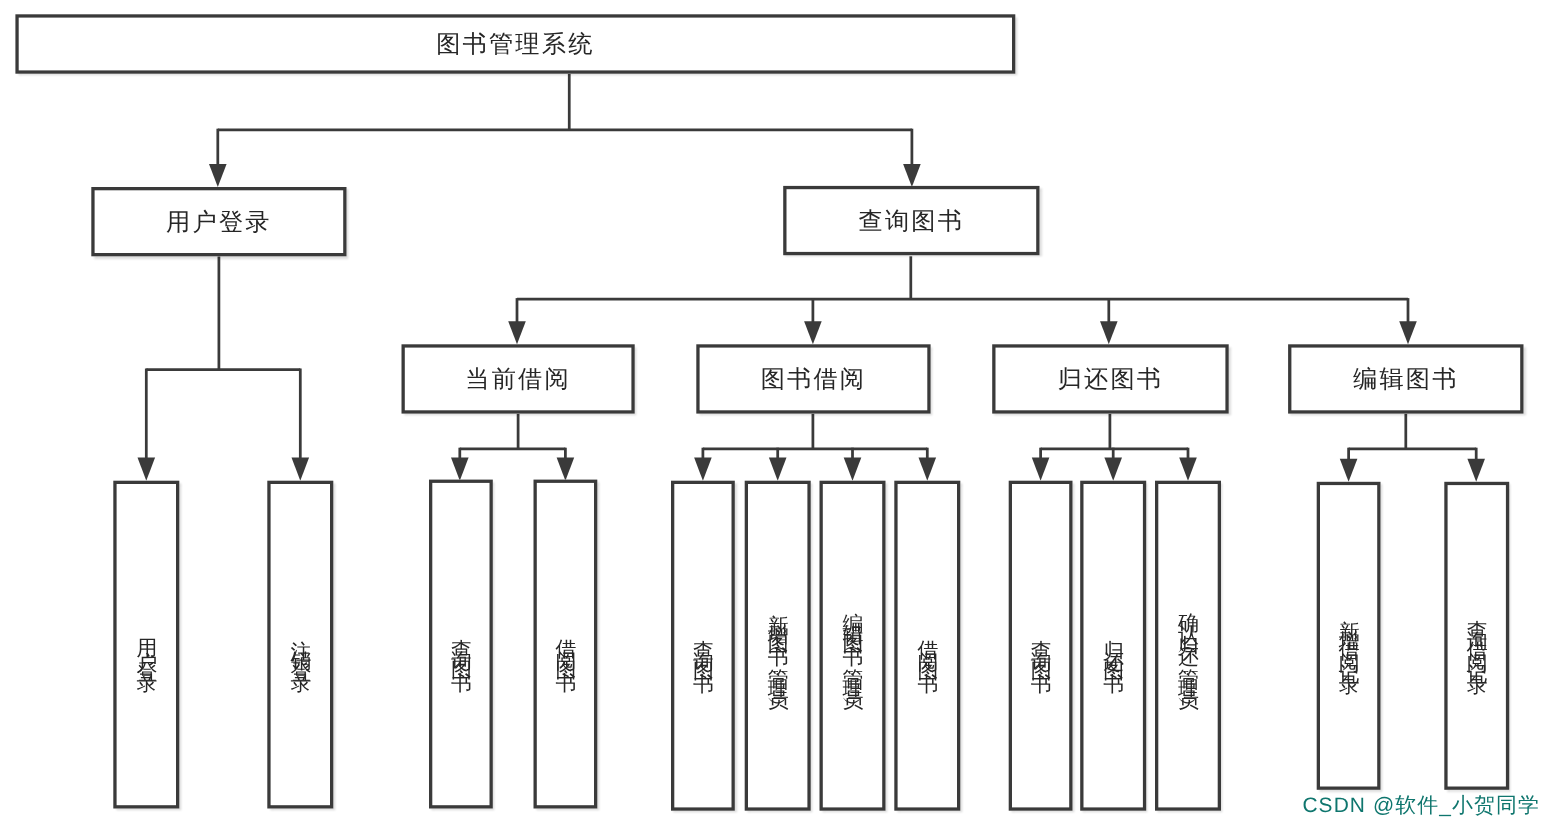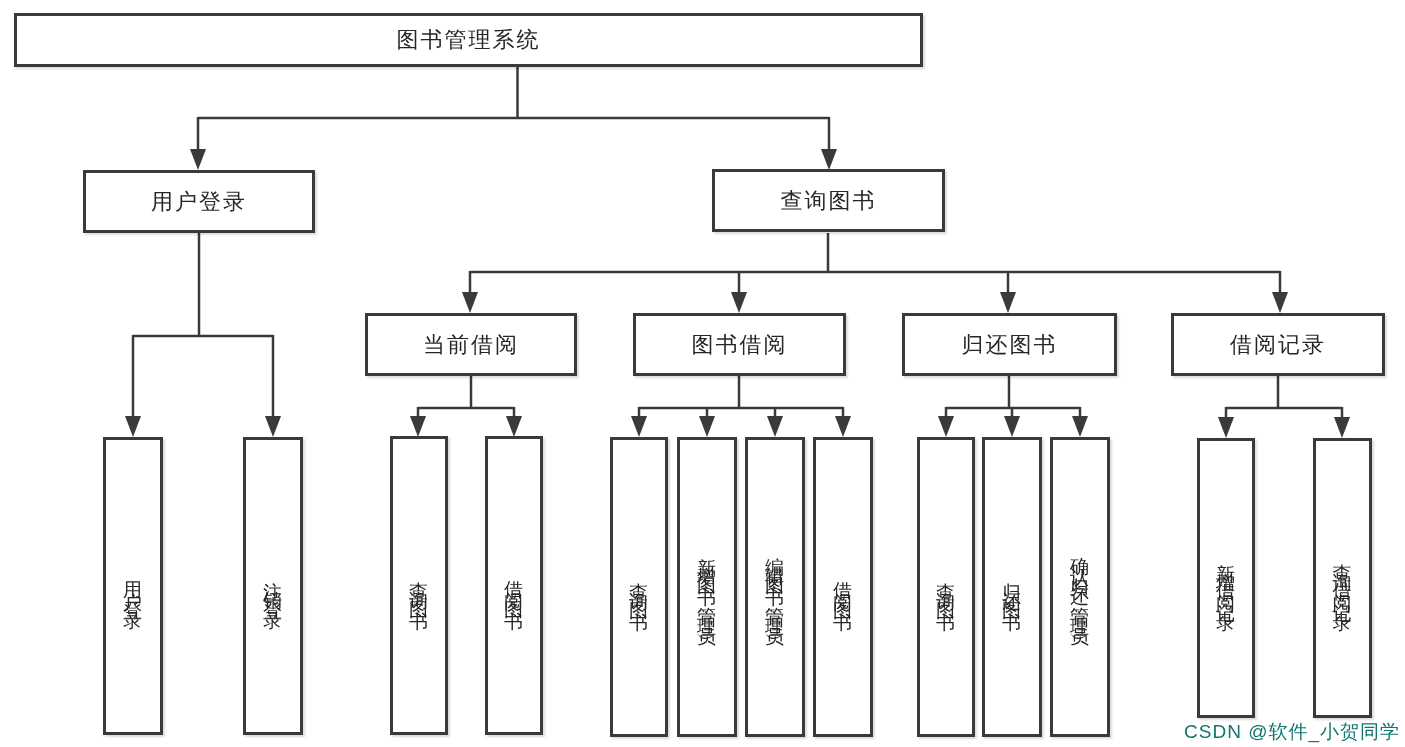--- a/index.html
+++ b/index.html
@@ -112,21 +112,21 @@
   <div class="node h" style="left:365px; top:313px; width:212px; height:63px;">
     <span>当前借阅</span>
   </div>
   <div class="node h" style="left:633px; top:313px; width:213px; height:63px;">
     <span>图书借阅</span>
   </div>
   <div class="node h" style="left:902px; top:313px; width:215px; height:63px;">
     <span>归还图书</span>
   </div>
   <div class="node h" style="left:1171px; top:313px; width:214px; height:63px;">
-    <span>借阅记录</span>
+    <span>编辑图书</span>
   </div>
 
   <div class="node v" style="left:103px; top:437px; width:60px; height:298px;">
     <span>用户登录</span>
   </div>
   <div class="node v" style="left:243px; top:437px; width:60px; height:298px;">
     <span>注销登录</span>
   </div>
 
   <div class="node v" style="left:390px; top:436px; width:58px; height:299px;">

